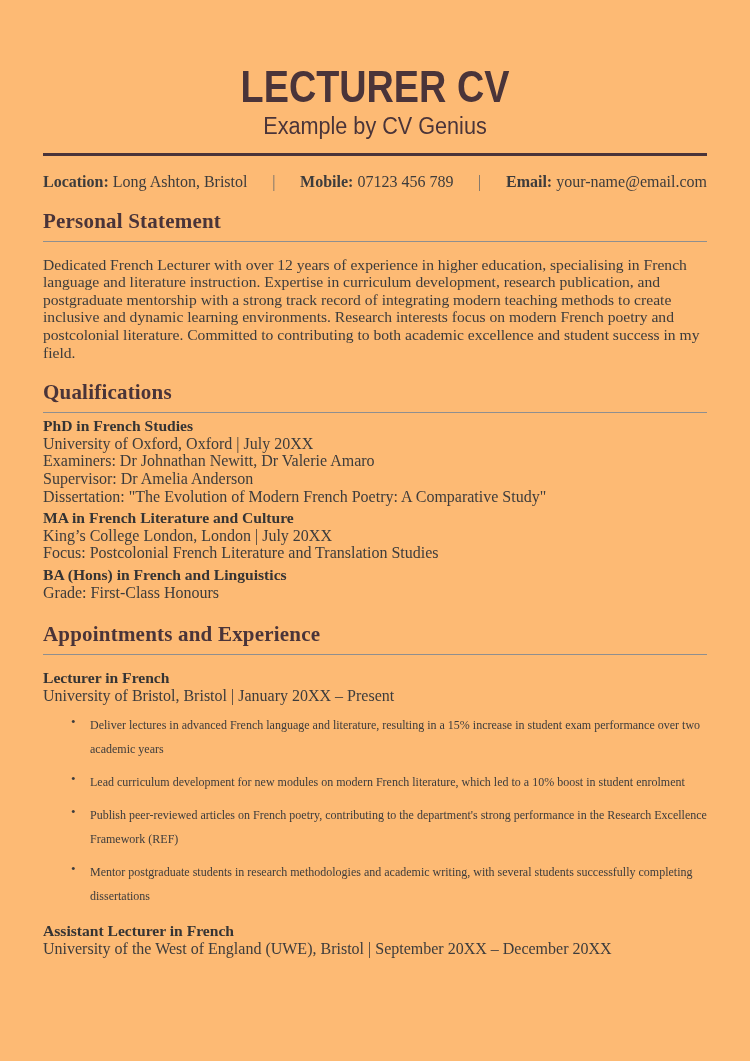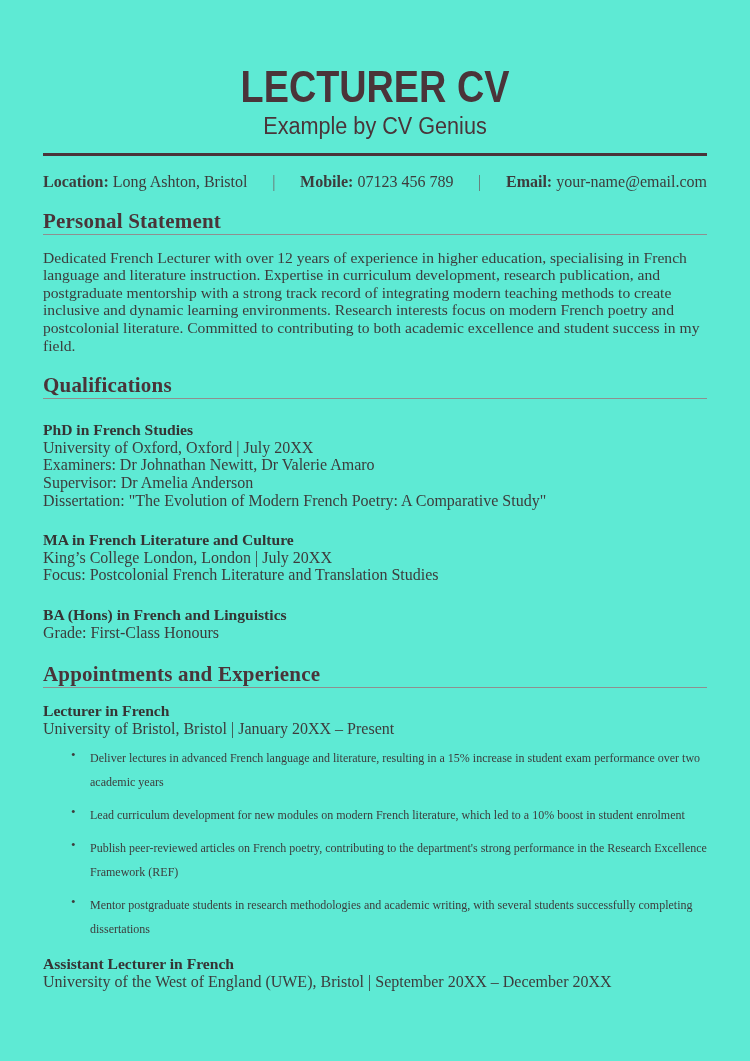--- a/index.html
+++ b/index.html
@@ -5,21 +5,21 @@
   html, body { margin: 0; padding: 0; }
   body {
     background: #ffffff;
     font-family: "Liberation Serif", "DejaVu Serif", serif;
     color: #3d3c3c;
   }
   .page {
     width: 750px;
     height: 1061px;
     box-sizing: border-box;
-    background: #5eead4;
+    background: #fdba74;
     padding: 64px 43px 0 43px;
     overflow: hidden;
   }
 
   
   .cv-title {
     font-family: "Liberation Sans", sans-serif;
     font-weight: 700;
     font-size: 45px;
     line-height: 1.0;
@@ -59,35 +59,36 @@
   }
   .contact b { font-weight: 700; }
   .contact .sep { color: #6b6b6b; padding: 0 4px; }
 
   
   .section-heading {
     font-size: 21px;
     font-weight: 700;
     color: #4a3439;
     margin: 0;
+    padding-bottom: 7px;
     border-bottom: 1.5px solid #8f8f8f;
     letter-spacing: 0.2px;
   }
   .sec-personal   { margin-top: 18px; }
   .sec-qual       { margin-top: 19px; }
   .sec-experience { margin-top: 21px; }
 
   
   .body-par {
     margin-top: 14px;
     font-size: 15.6px;
     line-height: 17.6px;
   }
 
-  .entry { margin-top: 22px; font-family: Liberation Serif, serif; }
+  .entry { margin-top: 4px; font-family: Liberation Serif, serif; }
   .entry-title {
     font-size: 15.6px;
     font-weight: 700;
     line-height: 17.6px;
     color: #353434;
   }
   .entry-line {
     font-size: 16px;
     line-height: 17.6px;
   }

